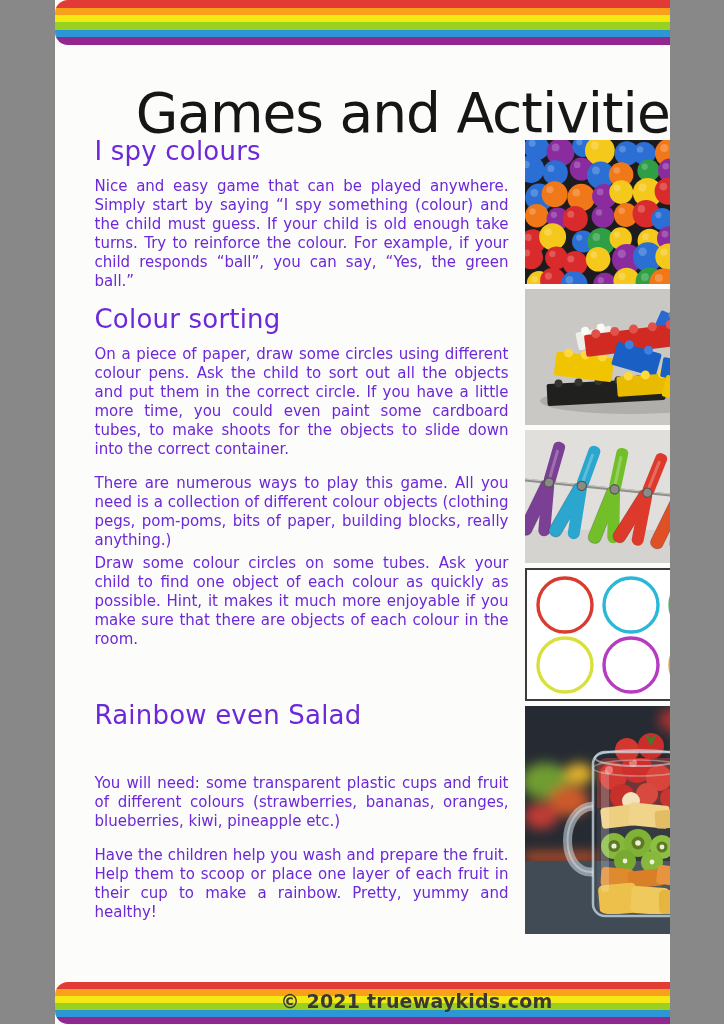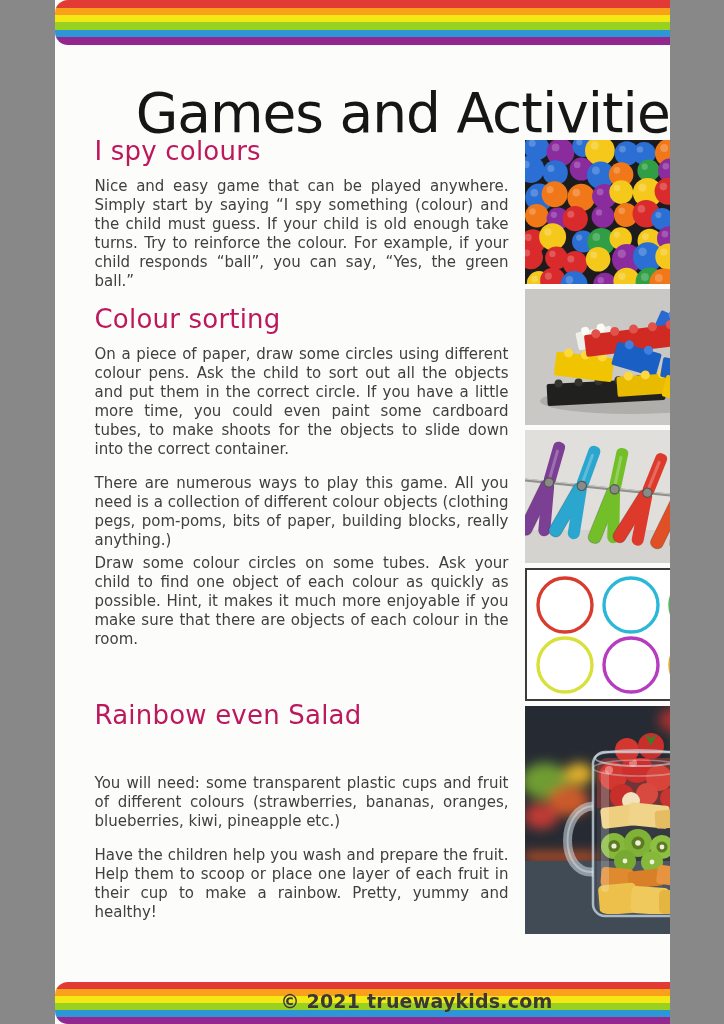--- a/index.html
+++ b/index.html
@@ -12,26 +12,26 @@
   .stripe{position:absolute;left:0;width:724px;height:42px;border-radius:13px;}
   .stripe-top{top:0;height:45px;}
   .stripe-bottom{bottom:0;height:42px;display:flex;align-items:center;justify-content:center;}
   .title{
     position:absolute;top:46px;left:0;width:724px;text-align:center;
     font-size:55px;line-height:1.1;color:#161616;letter-spacing:-1px;
     font-weight:400;
   }
   .text-col{position:absolute;left:40px;width:414px;}
   .section h2{
-    margin:0 0 11px 0;font-size:26px;font-weight:400;color:#be185d;
+    margin:0 0 11px 0;font-size:26px;font-weight:400;color:#6d28d9;
     letter-spacing:0.2px;
   }
   .section p{
     margin:0 0 15px 0;font-size:15px;line-height:19px;text-align:justify;
-    color:#404040;
+    color:#6d28d9;
   }
   .section{position:absolute;left:0;width:414px;}
   .sec-1{top:6px;}
   .sec-2{top:174px;}
   .sec-3{top:424px;}
   .sec-4{top:570px;}
   .sec-4 h2{margin-bottom:44px;}
   .photo-col{position:absolute;left:470px;top:140px;width:212px;}
   .photo{width:212px;margin-bottom:5px;overflow:hidden;background:#ddd;}
   .photo svg{display:block;}

